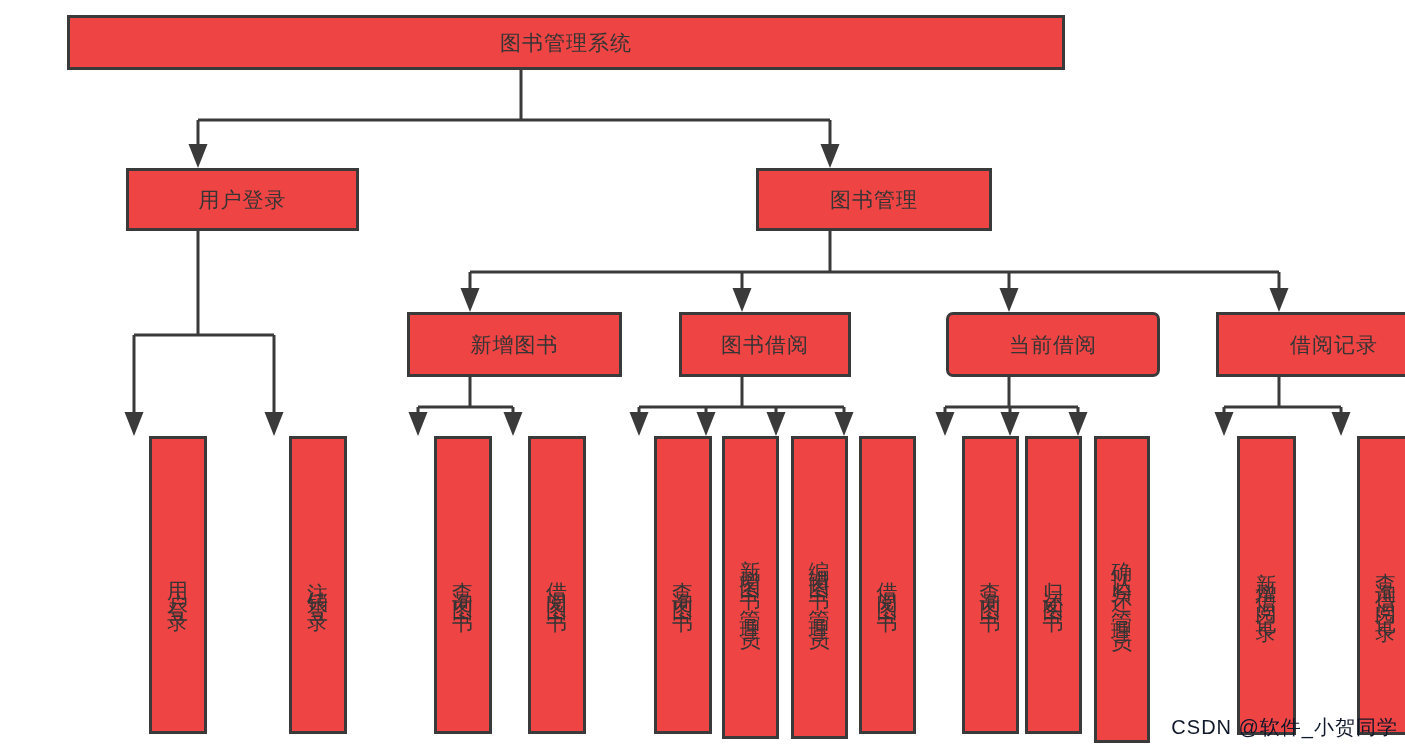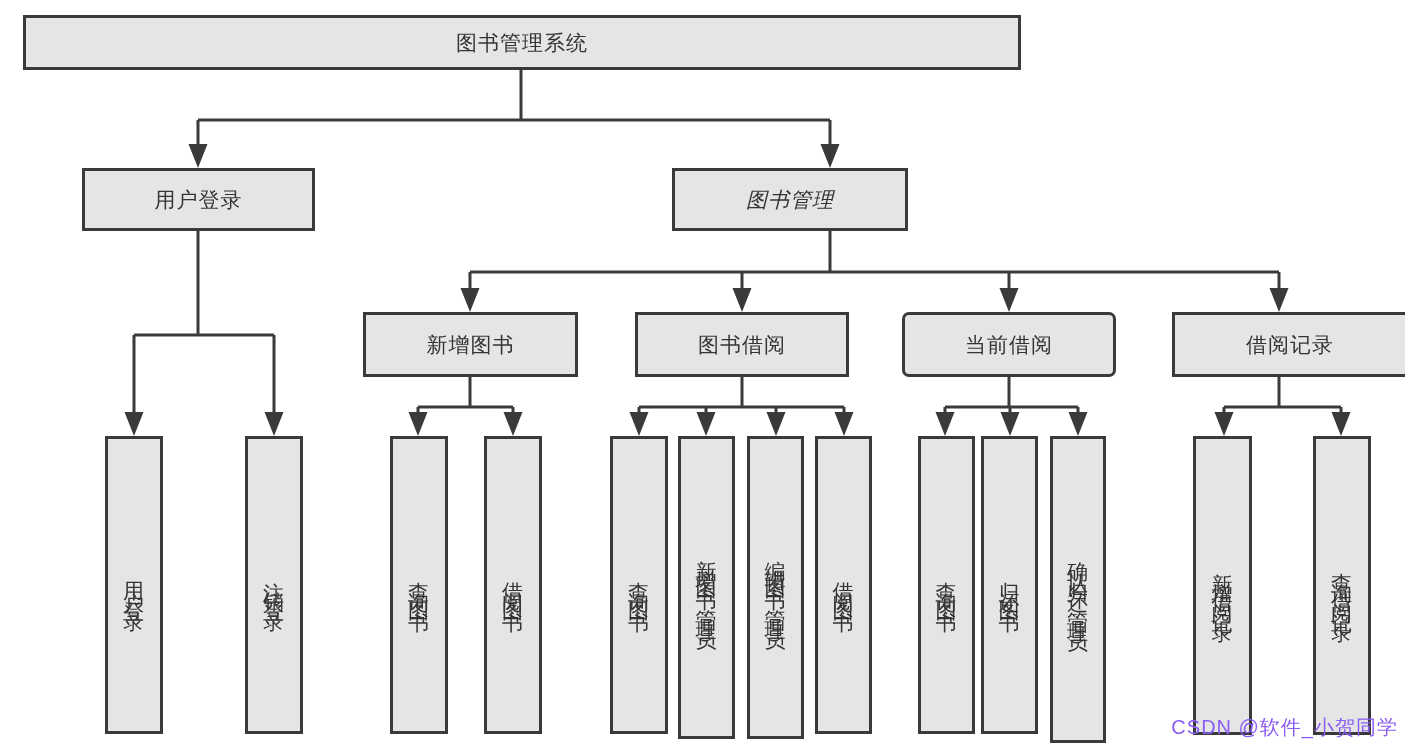--- a/index.html
+++ b/index.html
@@ -14,43 +14,44 @@
   }
   .connectors {
     position: absolute;
     left: 0; top: 0;
     width: 1405px; height: 747px;
     z-index: 1;
   }
   .node {
     position: absolute;
     box-sizing: border-box;
-    background: #e5e5e5;
+    background: #ef4444;
     border: 3px solid #3a3a3a;
     display: flex;
     align-items: center;
     justify-content: center;
     font-size: 21px;
     letter-spacing: 1px;
     z-index: 2;
     white-space: nowrap;
+    margin-left: 44px;
   }
   .vnode .vtext {
     writing-mode: vertical-rl;
     text-orientation: mixed;
     letter-spacing: 10px;
     line-height: 1;
     white-space: nowrap;
   }
   .watermark {
     position: absolute;
     right: 7px;
     bottom: 6px;
     font-size: 20px;
-    color: #8b5cf6;
+    color: #0f172a;
     letter-spacing: 1px;
     z-index: 3;
   }
 </style>
 </head>
 <body>
 
 <div class="stage">
 
   <svg class="connectors" viewBox="0 0 1405 747" xmlns="http://www.w3.org/2000/svg">
@@ -82,24 +83,24 @@
       <polygon points="1000.5,412 1019.5,412 1010,436"></polygon>
       <polygon points="1068.5,412 1087.5,412 1078,436"></polygon>
       <polygon points="1214.5,412 1233.5,412 1224,436"></polygon>
       <polygon points="1331.5,412 1350.5,412 1341,436"></polygon>
     </g>
   </svg>
 
   <div class="node" style="left:23px; top:15px; width:998px; height:55px;">图书管理系统</div>
 
   <div class="node" style="left:82px; top:168px; width:233px; height:63px;">用户登录</div>
-  <div class="node" style="left:672px; top:168px; width:236px; height:63px;font-style:italic;">图书管理</div>
+  <div class="node" style="left:712px; top:168px; width:236px; height:63px;">图书管理</div>
 
   <div class="node" style="left:363px; top:312px; width:215px; height:65px;">新增图书</div>
-  <div class="node" style="left:635px; top:312px; width:214px; height:65px;">图书借阅</div>
+  <div class="node" style="left:635px; top:312px; width:172px; height:65px;">图书借阅</div>
   <div class="node" style="left:902px; top:312px; width:214px; height:65px;border-radius:7px;">当前借阅</div>
   <div class="node" style="left:1172px; top:312px; width:236px; height:65px;">借阅记录</div>
 
   <div class="node vnode" style="left:105px; top:436px; width:58px; height:298px;">
     <span class="vtext">用户登录</span>
   </div>
   <div class="node vnode" style="left:245px; top:436px; width:58px; height:298px;">
     <span class="vtext">注销登录</span>
   </div>
 

